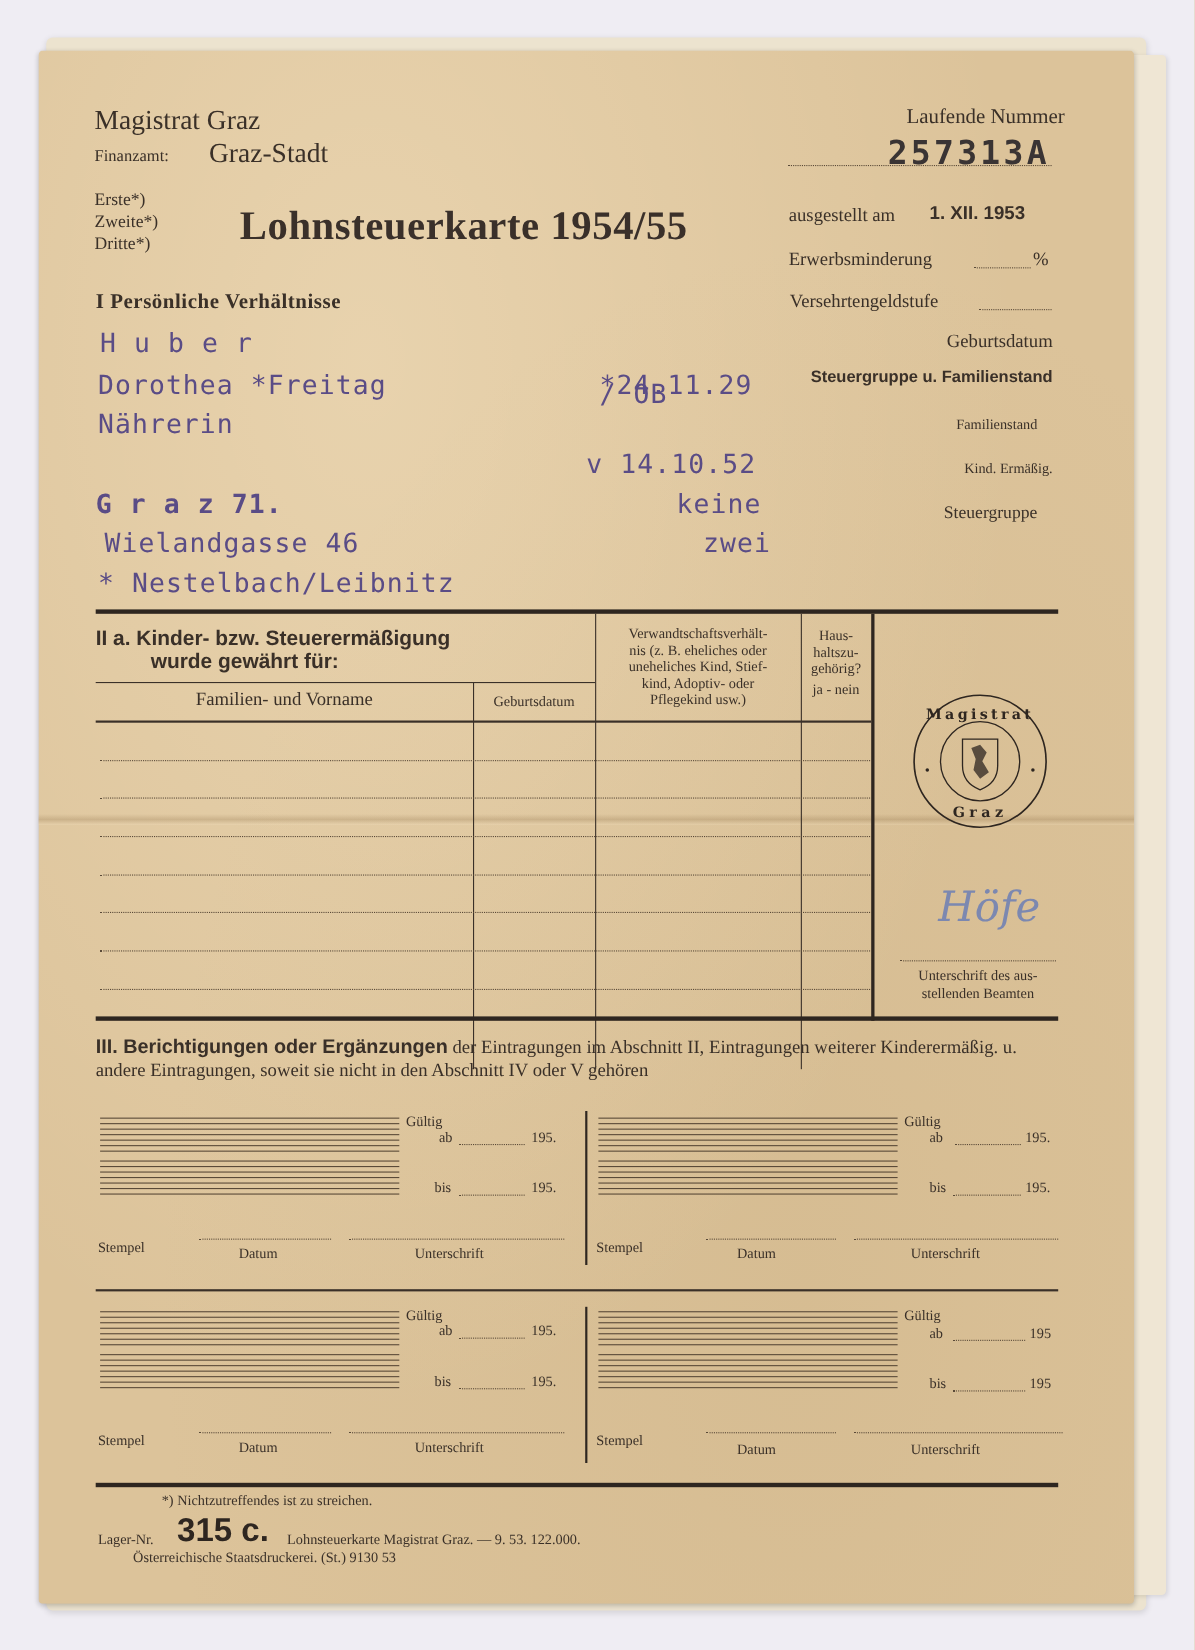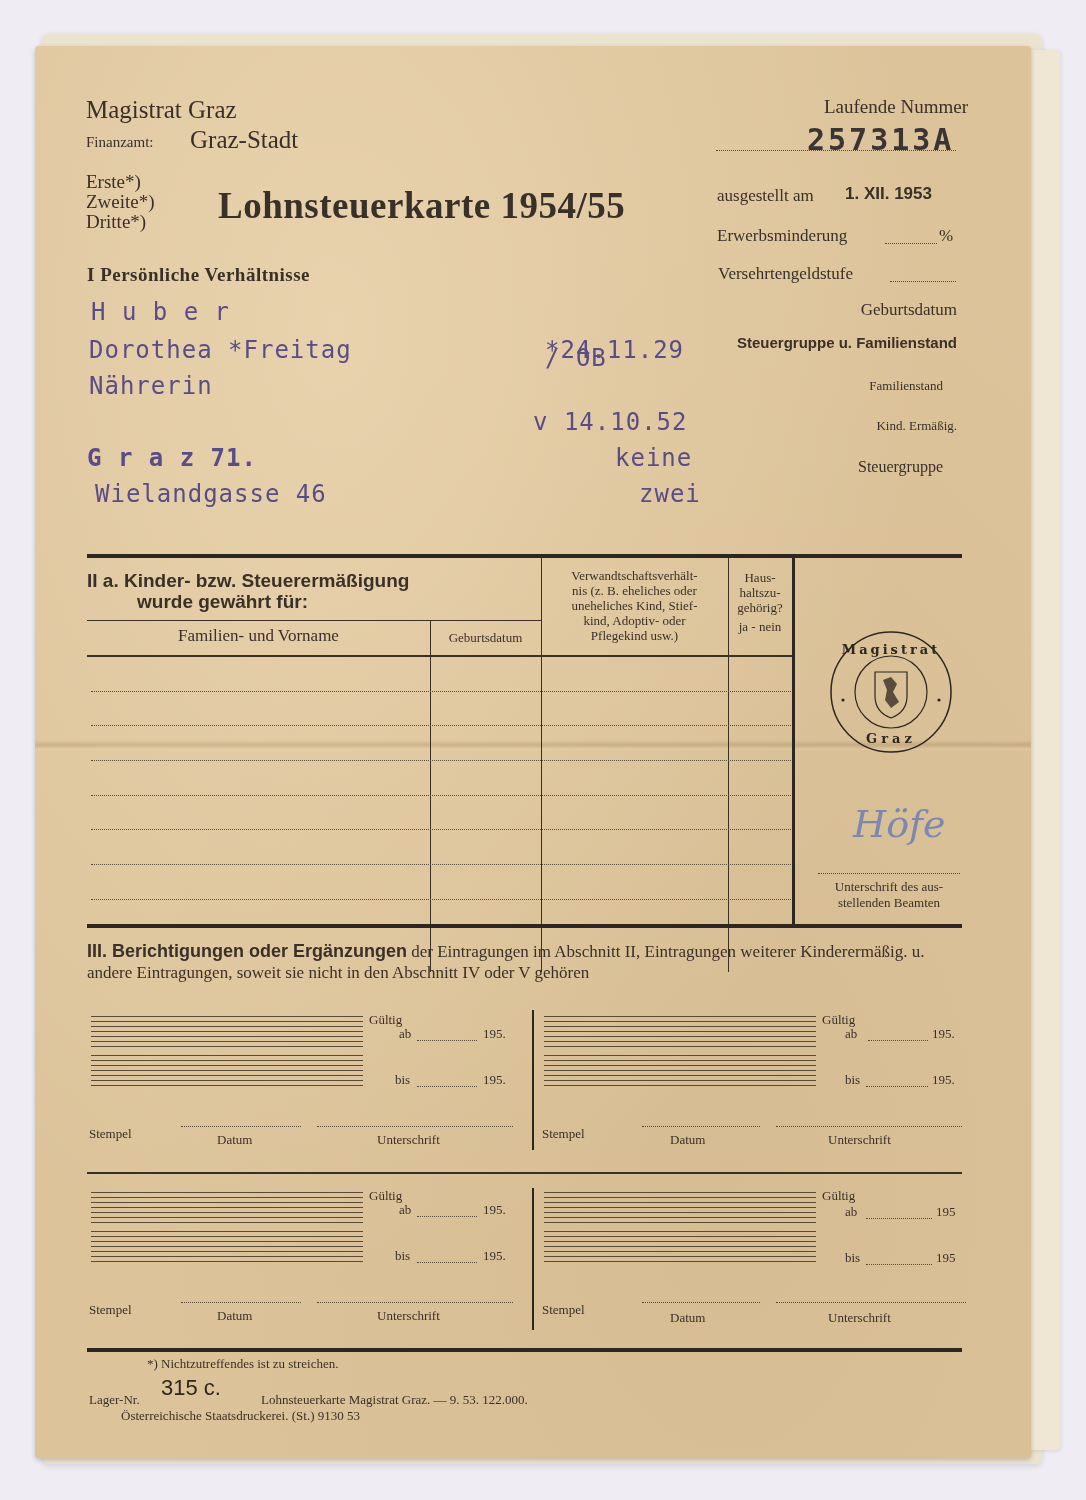--- a/index.html
+++ b/index.html
@@ -26,21 +26,21 @@
 <div class="underpage"></div>
 <div class="underpage2"></div>
 
 <div class="page">
   <div class="fold"></div>
 
   <div class="abs" style="left:51px;top:50px;font-size:25px;">Magistrat Graz</div>
   <div class="abs" style="left:51px;top:88px;font-size:15px;">Finanzamt:</div>
   <div class="abs" style="left:155px;top:80px;font-size:25px;">Graz-Stadt</div>
 
-  <div class="abs" style="left:51px;top:126px;font-size:19px;line-height:20px;">
+  <div class="abs" style="left:51px;top:126px;font-size:16px;line-height:20px;">
     <div>Erste*)</div>
     <div>Zweite*)</div>
     <div>Dritte*)</div>
   </div>
   <div class="abs" style="left:152px;top:138px;font-size:37px;font-weight:bold;letter-spacing:0.5px;color:#3a302a;margin-left:31px;">Lohnsteuerkarte 1954/55</div>
 
   <div class="abs" style="left:742px;top:50px;font-size:19px;margin-left:47px;">Laufende Nummer</div>
   <div class="abs mono" style="left:772px;top:76px;font-size:30px;font-weight:bold;letter-spacing:3px;color:#3a3434;">257313A</div>
   <div class="dotline" style="left:681px;top:104px;width:240px;"></div>
 
@@ -54,20 +54,21 @@
   <div class="abs" style="left:683px;top:218px;font-size:17px;">Versehrtengeldstufe</div>
   <div class="dotline" style="left:855px;top:235px;width:66px;"></div>
 
   <div class="abs" style="left:52px;top:218px;font-size:19px;font-weight:bold;letter-spacing:0.5px;">I Persönliche Verhältnisse</div>
 
   <div class="abs typed" style="left:56px;top:252px;">H u b e r</div>
   <div class="abs typed" style="left:54px;top:290px;">Dorothea  *Freitag</div>
   <div class="abs typed" style="left:54px;top:326px;">Nährerin</div>
   <div class="abs typed" style="left:52px;top:398px;font-weight:bold;">G r a z  71.</div>
   <div class="abs typed" style="left:60px;top:434px;">Wielandgasse 46</div>
+  <div class="abs typed" style="left:54px;top:470px;">* Nestelbach/Leibnitz</div>
 
   <div class="abs typed" style="left:510px;top:254px;margin-top:44px;">/ OB</div>
   <div class="abs typed" style="left:510px;top:290px;">*24.11.29</div>
   <div class="abs typed" style="left:498px;top:362px;">v 14.10.52</div>
   <div class="abs typed" style="left:580px;top:398px;">keine</div>
   <div class="abs typed" style="left:604px;top:434px;">zwei</div>
 
   <div class="abs" style="right:74px;top:254px;font-size:17px;">Geburtsdatum</div>
   <div class="abs sans" style="right:74px;top:288px;font-size:15px;font-weight:bold;">Steuergruppe u. Familienstand</div>
   <div class="abs" style="right:88px;top:332px;font-size:13px;">Familienstand</div>
@@ -265,16 +266,16 @@
     <div class="dotline" style="left:102px;top:112px;width:118px;"></div>
     <div class="abs" style="left:130px;top:120px;font-size:13px;">Datum</div>
     <div class="dotline" style="left:236px;top:112px;width:190px;"></div>
     <div class="abs" style="left:288px;top:120px;font-size:13px;">Unterschrift</div>
   </div>
 
   <div class="hr-thick" style="left:52px;top:1302px;width:875px;"></div>
 
   <div class="abs" style="left:112px;top:1310px;font-size:13px;">*) Nichtzutreffendes ist zu streichen.</div>
   <div class="abs" style="left:54px;top:1346px;font-size:13px;">Lager-Nr.</div>
-  <div class="abs sans" style="left:126px;top:1329px;font-size:22px;font-weight:normal;color:#2e2620;">315 c.</div>
+  <div class="abs sans" style="left:126px;top:1329px;font-size:30px;font-weight:bold;color:#2e2620;">315 c.</div>
   <div class="abs" style="left:226px;top:1346px;font-size:13px;">Lohnsteuerkarte Magistrat Graz. — 9. 53. 122.000.</div>
   <div class="abs" style="left:86px;top:1362px;font-size:13px;">Österreichische Staatsdruckerei. (St.) 9130 53</div>
 </div>
 
 </body></html>

